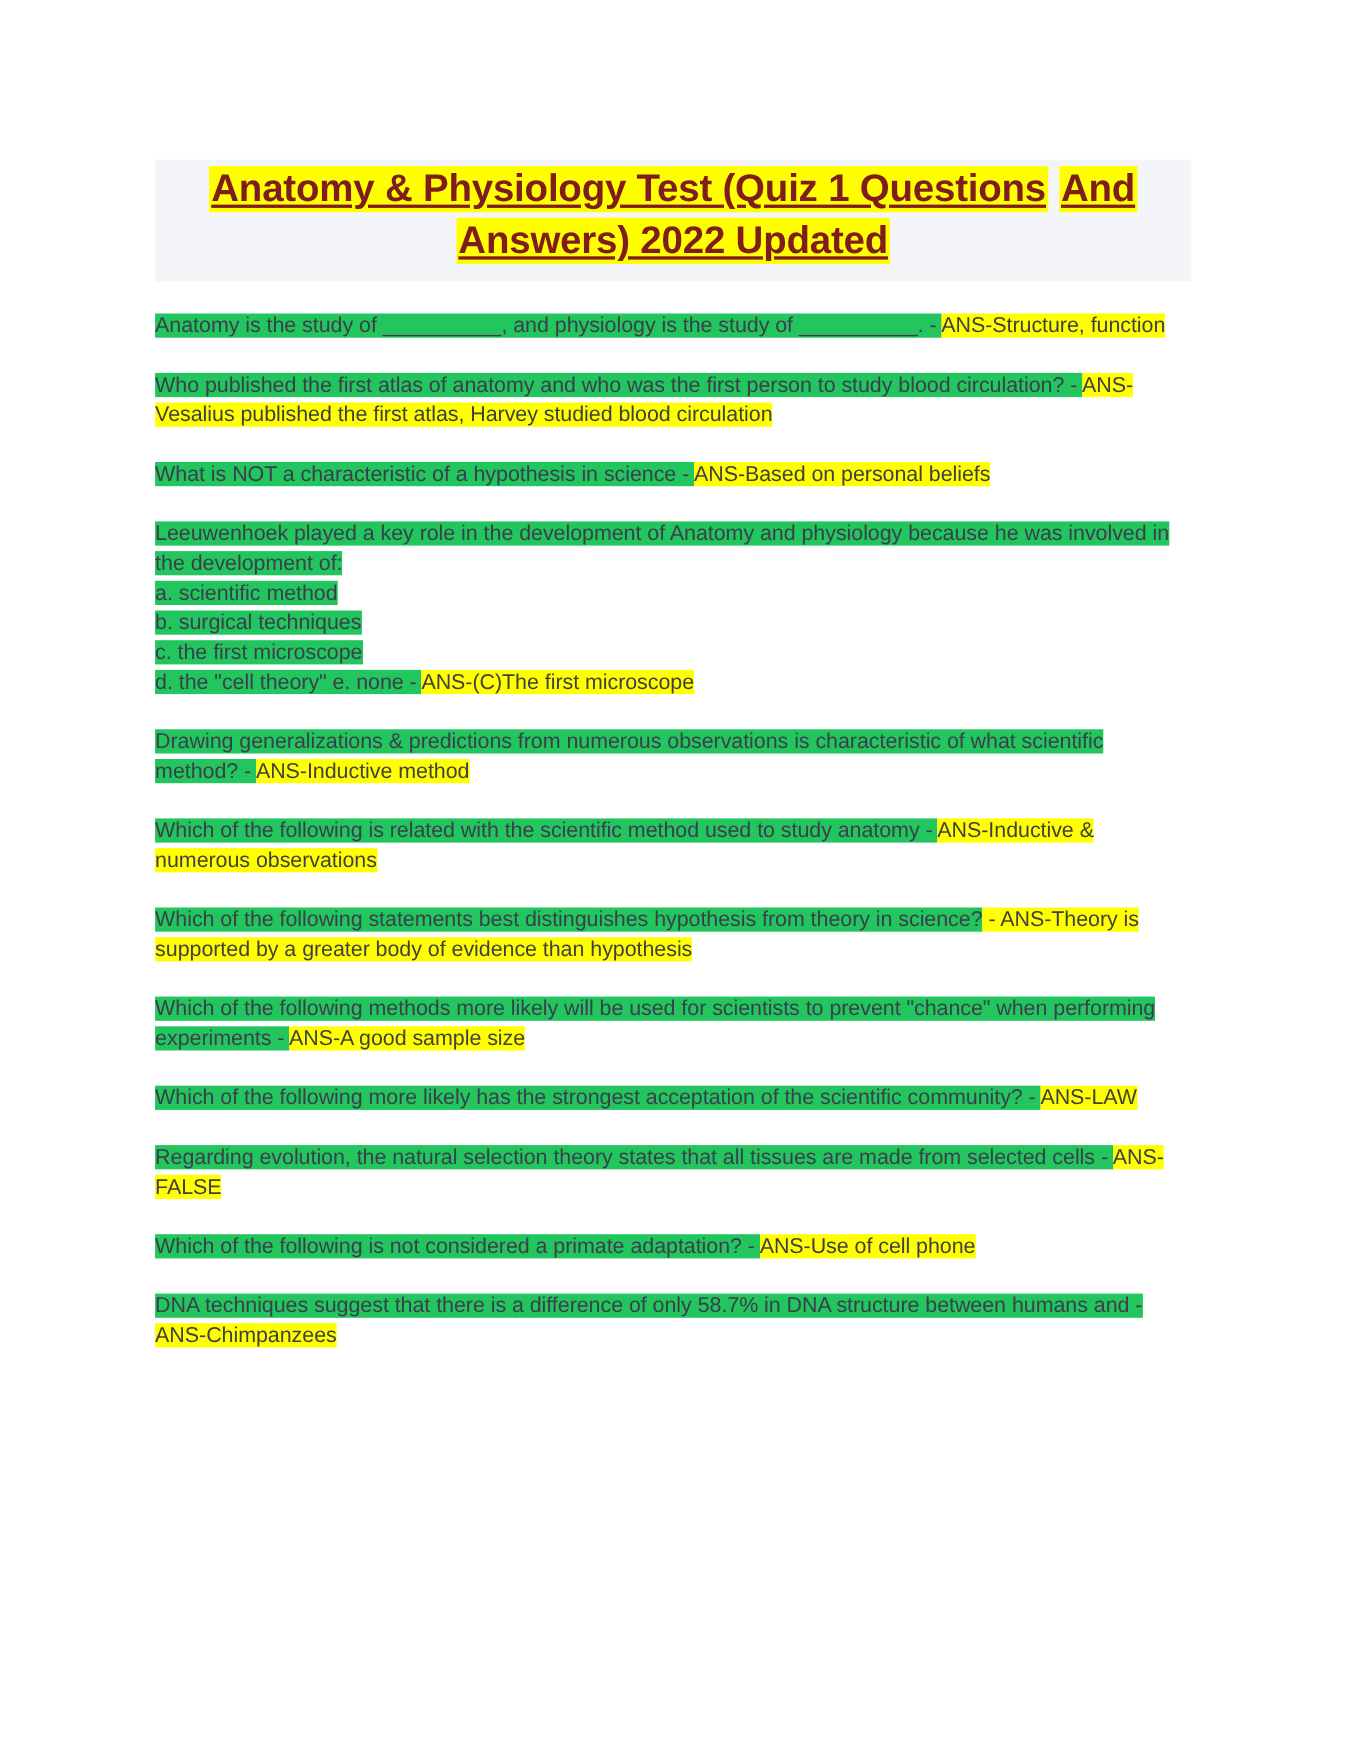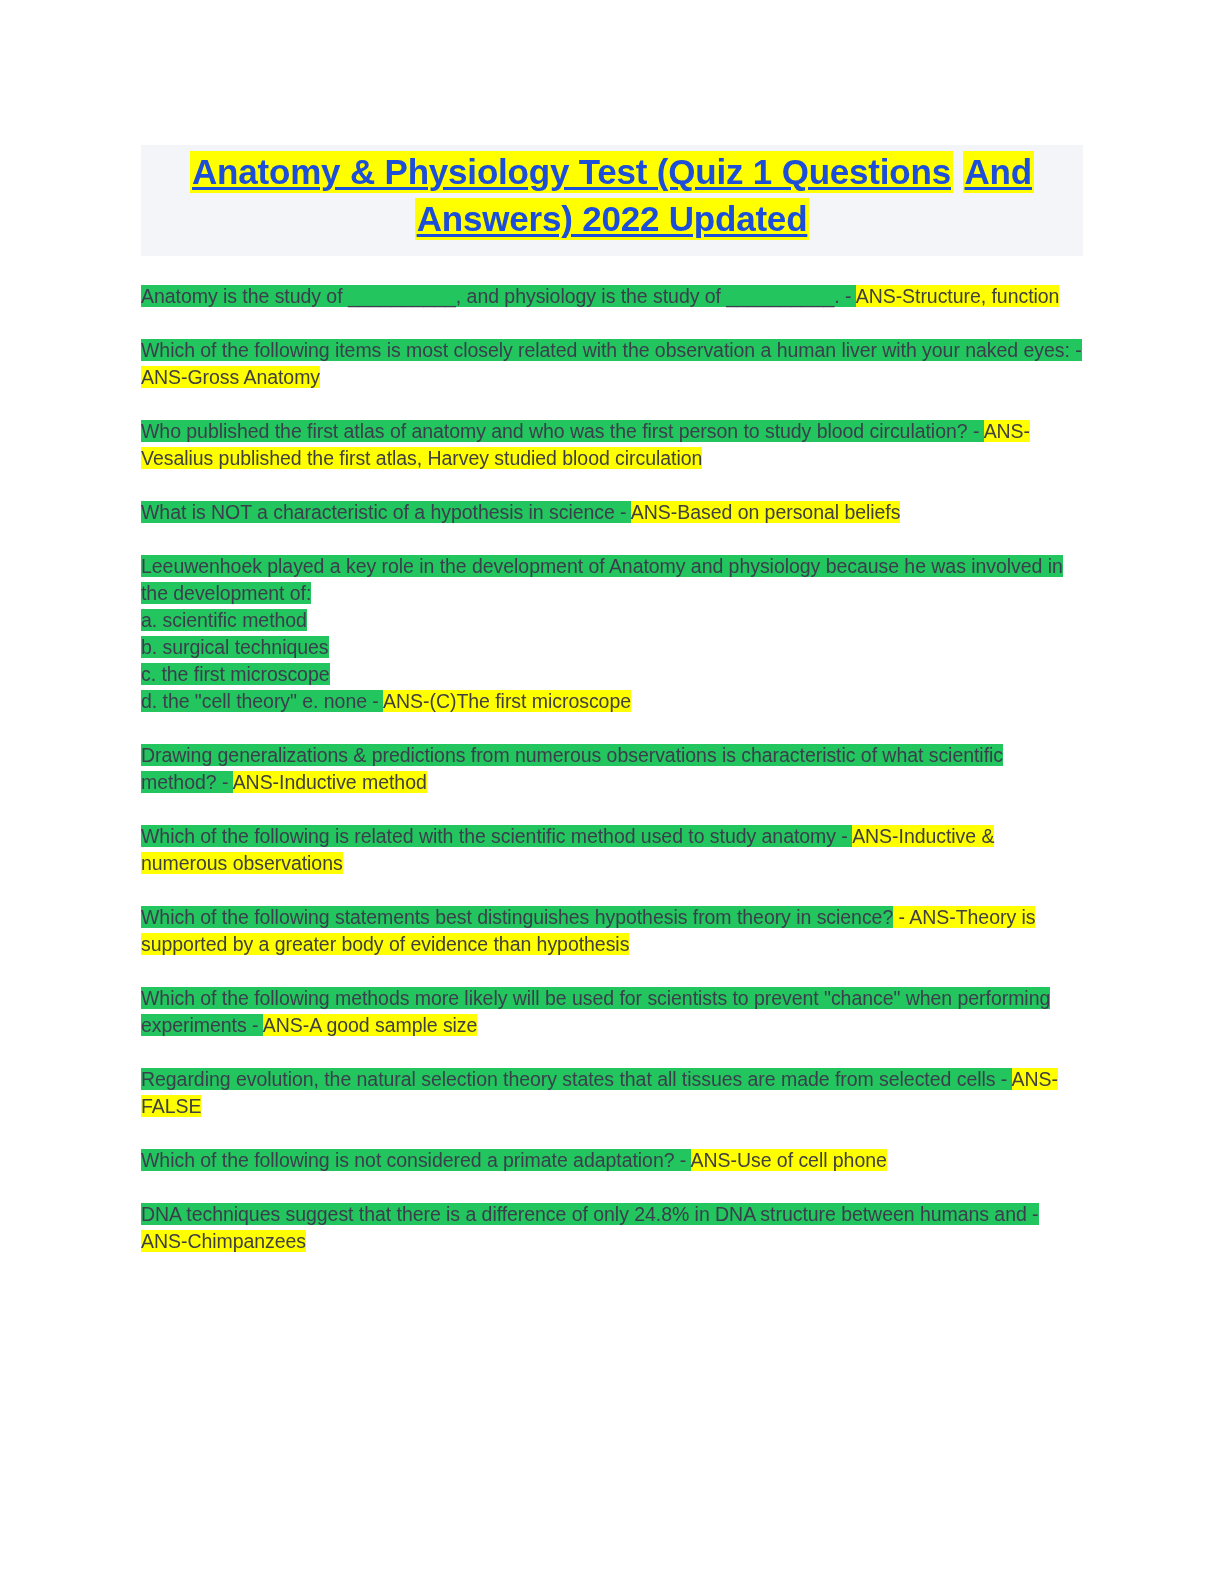--- a/index.html
+++ b/index.html
@@ -26,21 +26,21 @@
 
   
   .doc-title {
     margin: 0;
     padding: 0;
     text-align: center;
     background: #f4f5f9;
     font-size: 35px;
     line-height: 47px;
     font-weight: bold;
-    color: #1d4ed8;
+    color: #7f1d1d;
     letter-spacing: -0.2px;
     padding-top: 3px;
     padding-bottom: 14px;
   }
   .doc-title .hl-title {
     background: #ffff00;
     text-decoration: underline;
     text-decoration-thickness: 3px;
     text-underline-offset: 3px;
     box-decoration-break: clone;
@@ -79,26 +79,26 @@
 
 <div class="page">
 
   <h1 class="doc-title">
     <span class="hl-title">Anatomy &amp; Physiology Test (Quiz 1 Questions</span>
     <span class="hl-title">And Answers) 2022 Updated</span>
   </h1>
 
   <div class="body-block" id="qa-list">
       <p class="qa"><span class="t">Anatomy is the study of __________, and physiology is the study of __________. - </span><mark class="hl">ANS-Structure, function</mark></p>
-      <p class="qa"><span class="t">Which of the following items is most closely related with the observation a human liver with your naked eyes: - </span><mark class="hl">ANS-Gross Anatomy</mark></p>
       <p class="qa"><span class="t">Who published the first atlas of anatomy and who was the first person to study blood circulation? - </span><mark class="hl">ANS-Vesalius published the first atlas, Harvey studied blood circulation</mark></p>
       <p class="qa"><span class="t">What is NOT a characteristic of a hypothesis in science - </span><mark class="hl">ANS-Based on personal beliefs</mark></p>
       <p class="qa"><span class="t">Leeuwenhoek played a key role in the development of Anatomy and physiology because he was involved in the development of:</span><br><span class="t">a. scientific method</span><br><span class="t">b. surgical techniques</span><br><span class="t">c. the first microscope</span><br><span class="t">d. the "cell theory" e. none - </span><mark class="hl">ANS-(C)The first microscope</mark></p>
       <p class="qa"><span class="t">Drawing generalizations &amp; predictions from numerous observations is characteristic of what scientific method? - </span><mark class="hl">ANS-Inductive method</mark></p>
       <p class="qa"><span class="t">Which of the following is related with the scientific method used to study anatomy - </span><mark class="hl">ANS-Inductive &amp; numerous observations</mark></p>
       <p class="qa"><span class="t">Which of the following statements best distinguishes hypothesis from theory in science?</span><mark class="hl"> - ANS-Theory is supported by a greater body of evidence than hypothesis</mark></p>
       <p class="qa"><span class="t">Which of the following methods more likely will be used for scientists to prevent "chance" when performing experiments - </span><mark class="hl">ANS-A good sample size</mark></p>
+      <p class="qa"><span class="t">Which of the following more likely has the strongest acceptation of the scientific community? - </span><mark class="hl">ANS-LAW</mark></p>
       <p class="qa"><span class="t">Regarding evolution, the natural selection theory states that all tissues are made from selected cells - </span><mark class="hl">ANS-FALSE</mark></p>
       <p class="qa"><span class="t">Which of the following is not considered a primate adaptation? - </span><mark class="hl">ANS-Use of cell phone</mark></p>
-      <p class="qa"><span class="t">DNA techniques suggest that there is a difference of only 24.8% in DNA structure between humans and - </span><mark class="hl">ANS-Chimpanzees</mark></p>
+      <p class="qa"><span class="t">DNA techniques suggest that there is a difference of only 58.7% in DNA structure between humans and - </span><mark class="hl">ANS-Chimpanzees</mark></p>
     </div>
 
 </div>
 
 </body></html>

